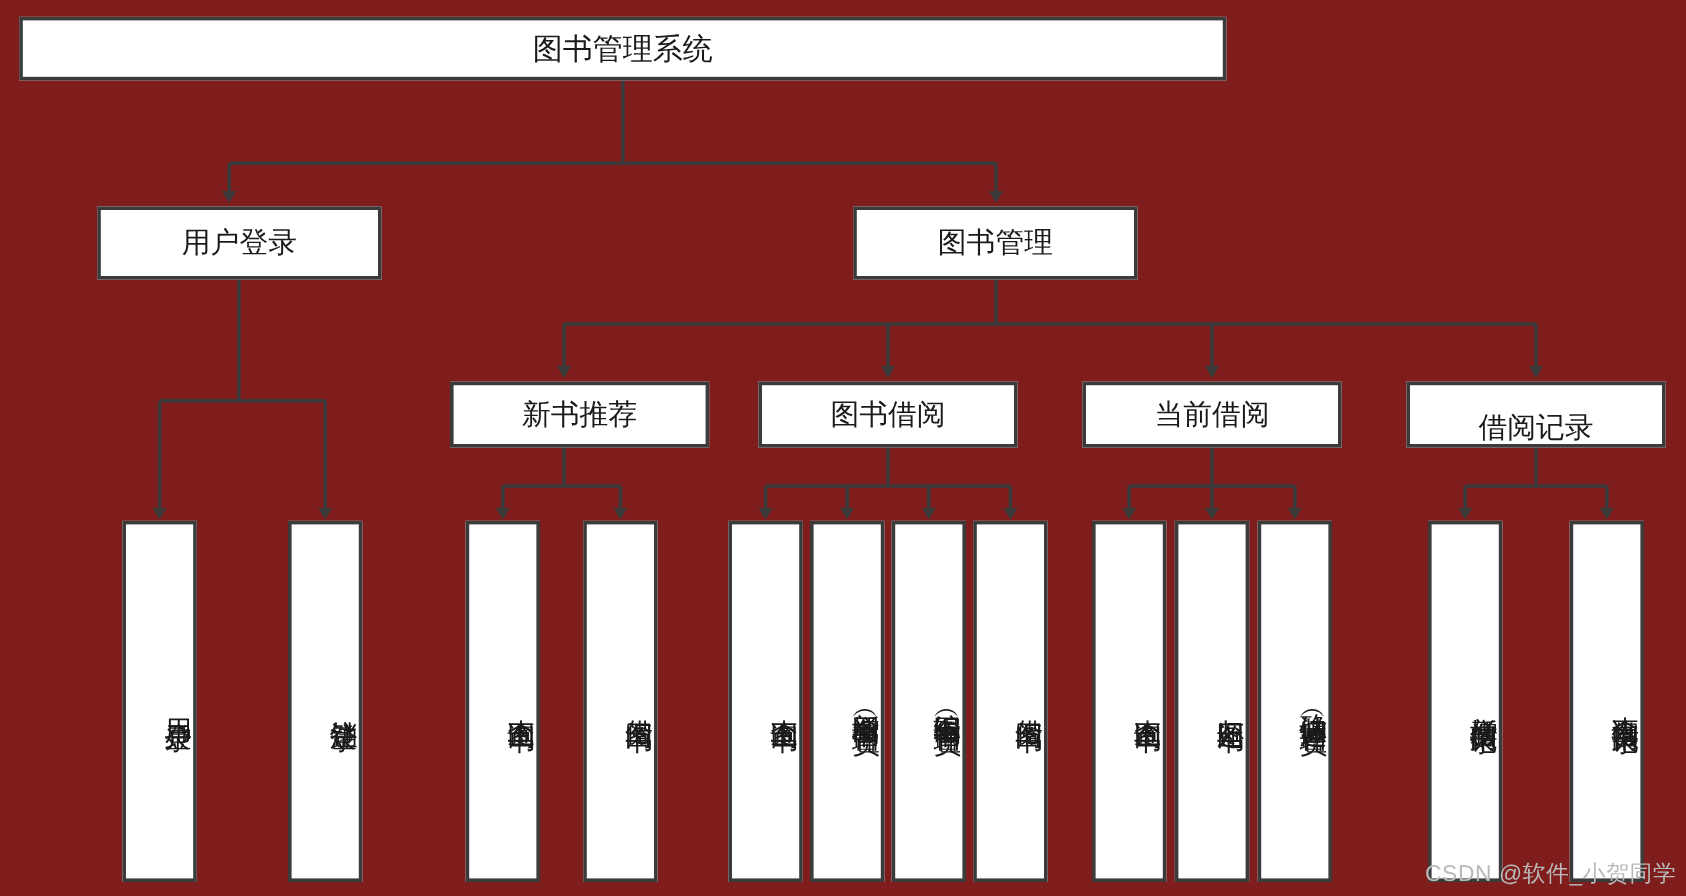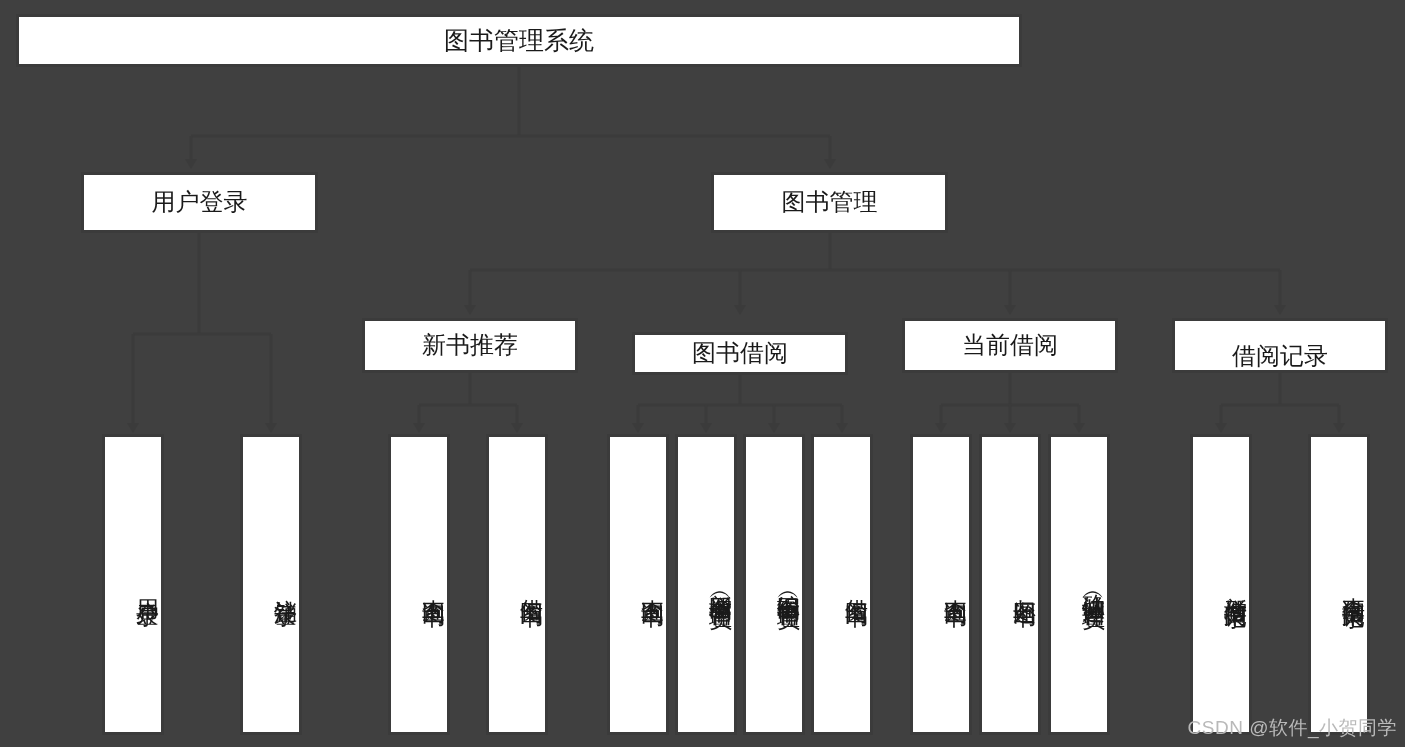--- a/index.html
+++ b/index.html
@@ -8,21 +8,21 @@
     padding: 0;
     background: #ffffff;
   }
   body {
     font-family: "DejaVu Sans", "Liberation Sans", sans-serif;
   }
   #diagram-root {
     position: relative;
     width: 1405px;
     height: 747px;
-    background: #404040;
+    background: #7f1d1d;
     overflow: hidden;
   }
   svg#wires {
     position: absolute;
     left: 0;
     top: 0;
     width: 1405px;
     height: 747px;
     pointer-events: none;
   }
@@ -133,24 +133,24 @@
     <span class="label">图书管理系统</span>
   </div>
 
   <div class="node level1" style="left:81px; top:172px; width:237px; height:61px;">
     <span class="label">用户登录</span>
   </div>
   <div class="node level1" style="left:711px; top:172px; width:237px; height:61px;text-align:right;">
     <span class="label">图书管理</span>
   </div>
 
-  <div class="node level2" style="left:362px; top:318px; width:216px; height:55px;">
+  <div class="node level2" style="left:375px; top:318px; width:216px; height:55px;">
     <span class="label">新书推荐</span>
   </div>
-  <div class="node level2" style="left:632px; top:332px; width:216px; height:43px;">
+  <div class="node level2" style="left:632px; top:318px; width:216px; height:55px;">
     <span class="label">图书借阅</span>
   </div>
   <div class="node level2" style="left:902px; top:318px; width:216px; height:55px;">
     <span class="label">当前借阅</span>
   </div>
   <div class="node level2" style="left:1172px; top:318px; width:216px; height:55px;align-items:flex-end;">
     <span class="label">借阅记录</span>
   </div>
 
   <div class="node leaf" style="left:102px; top:434px; width:62px; height:301px;">

